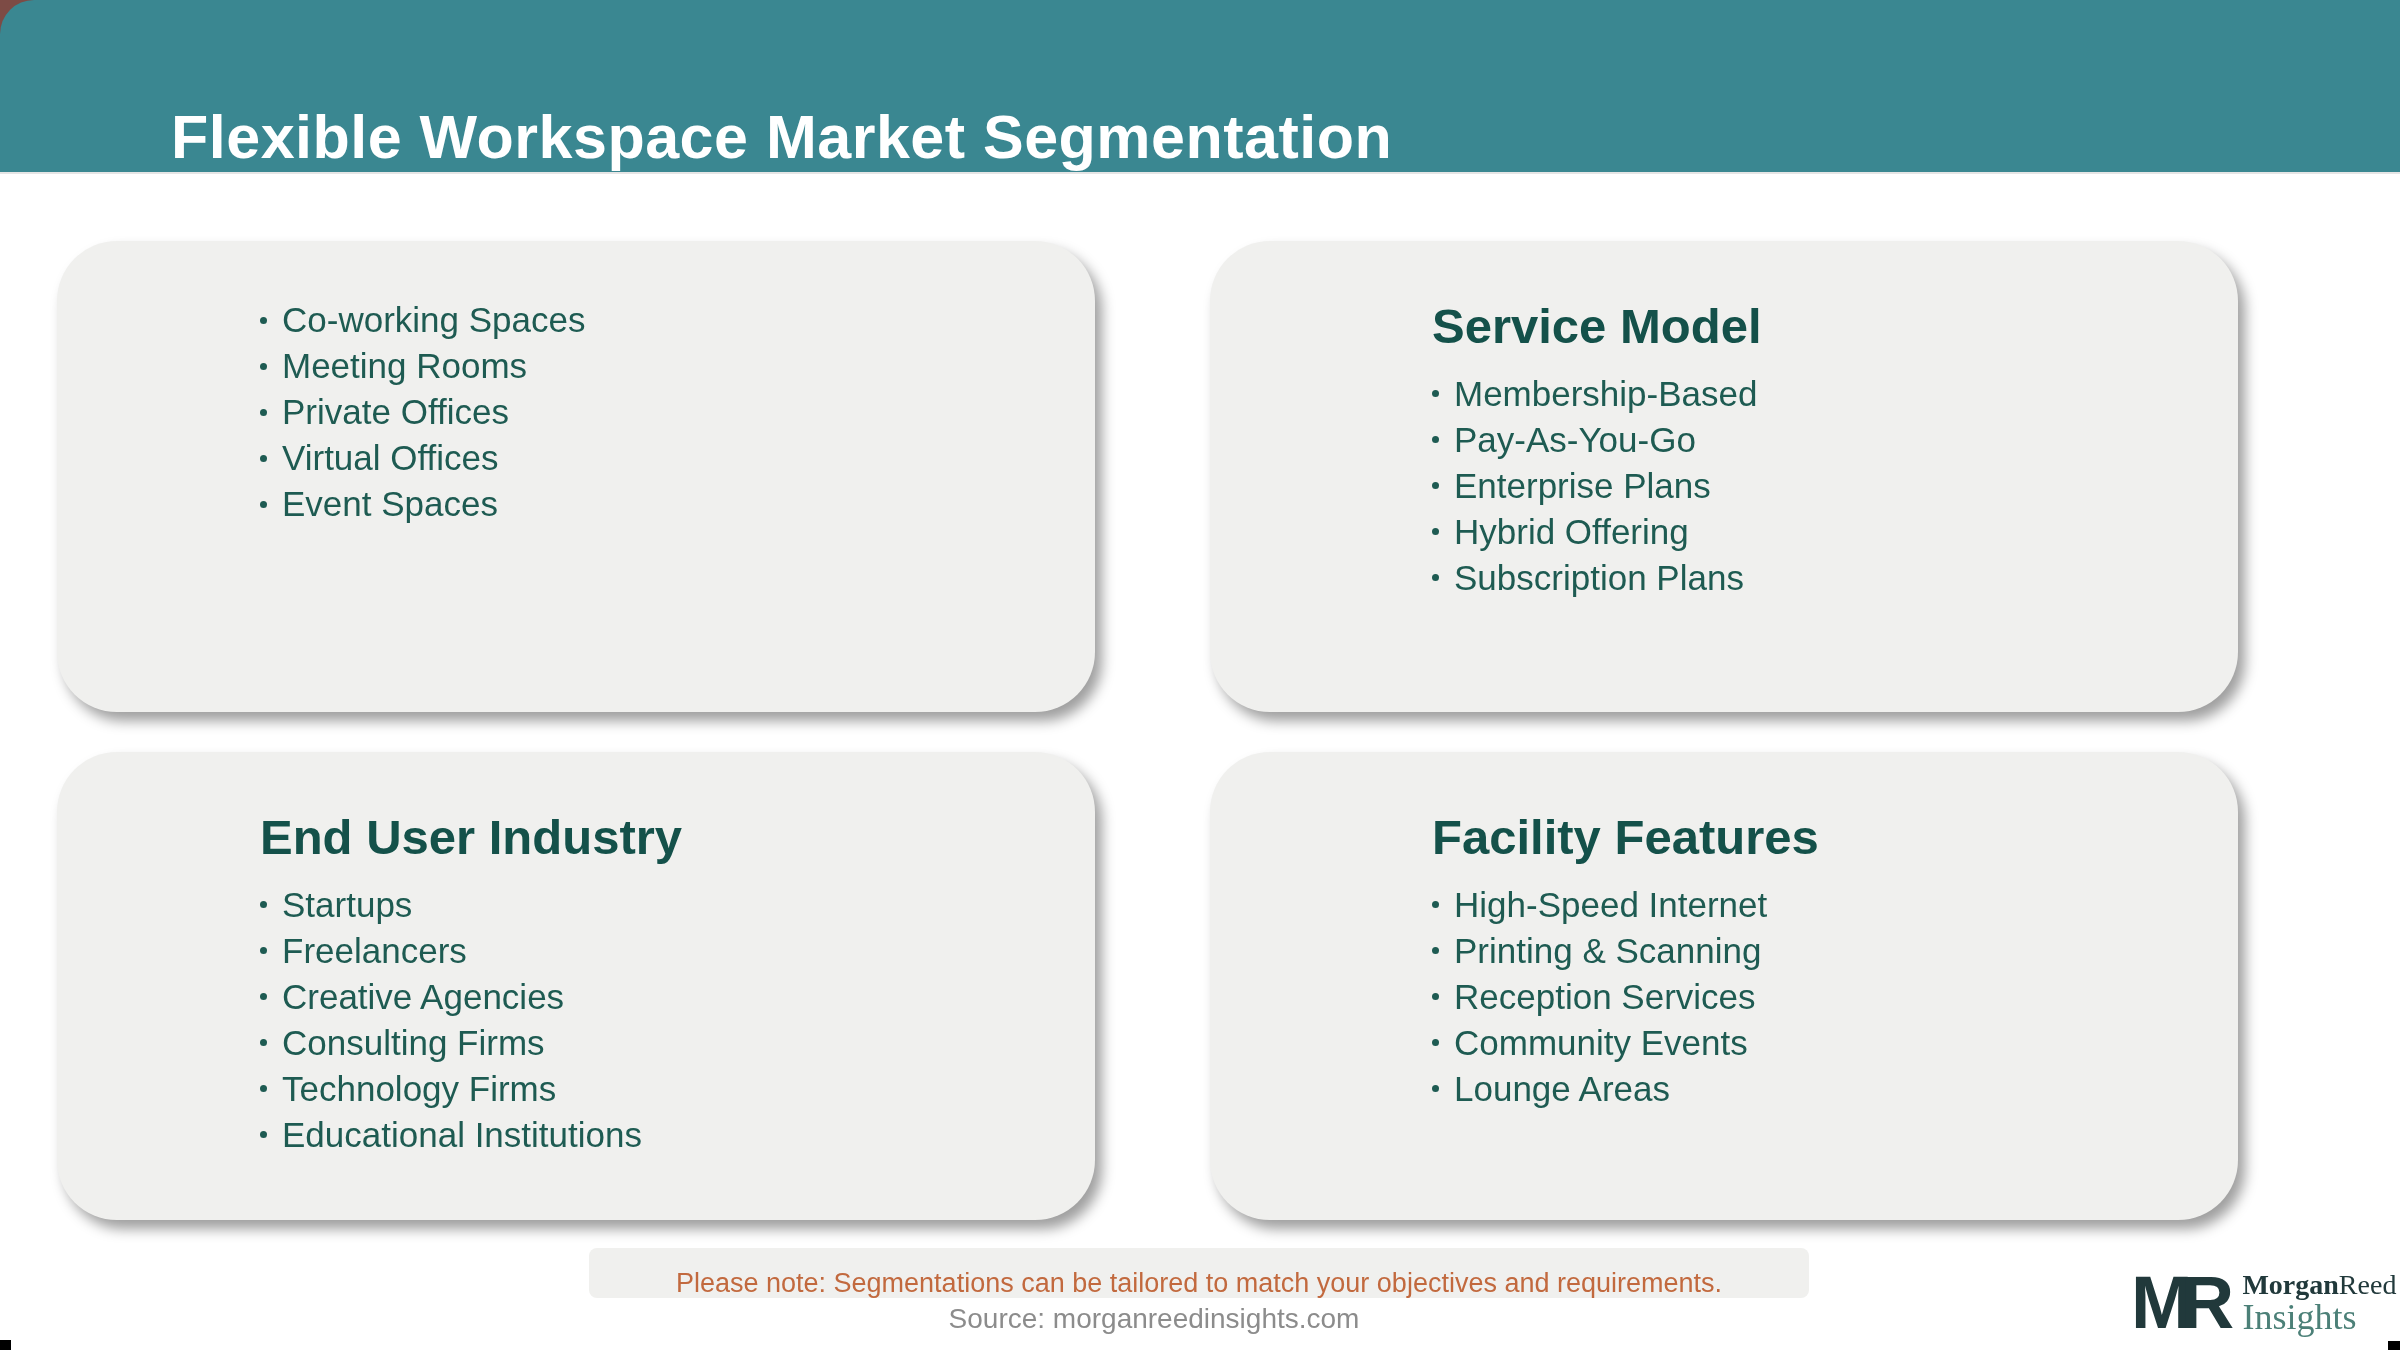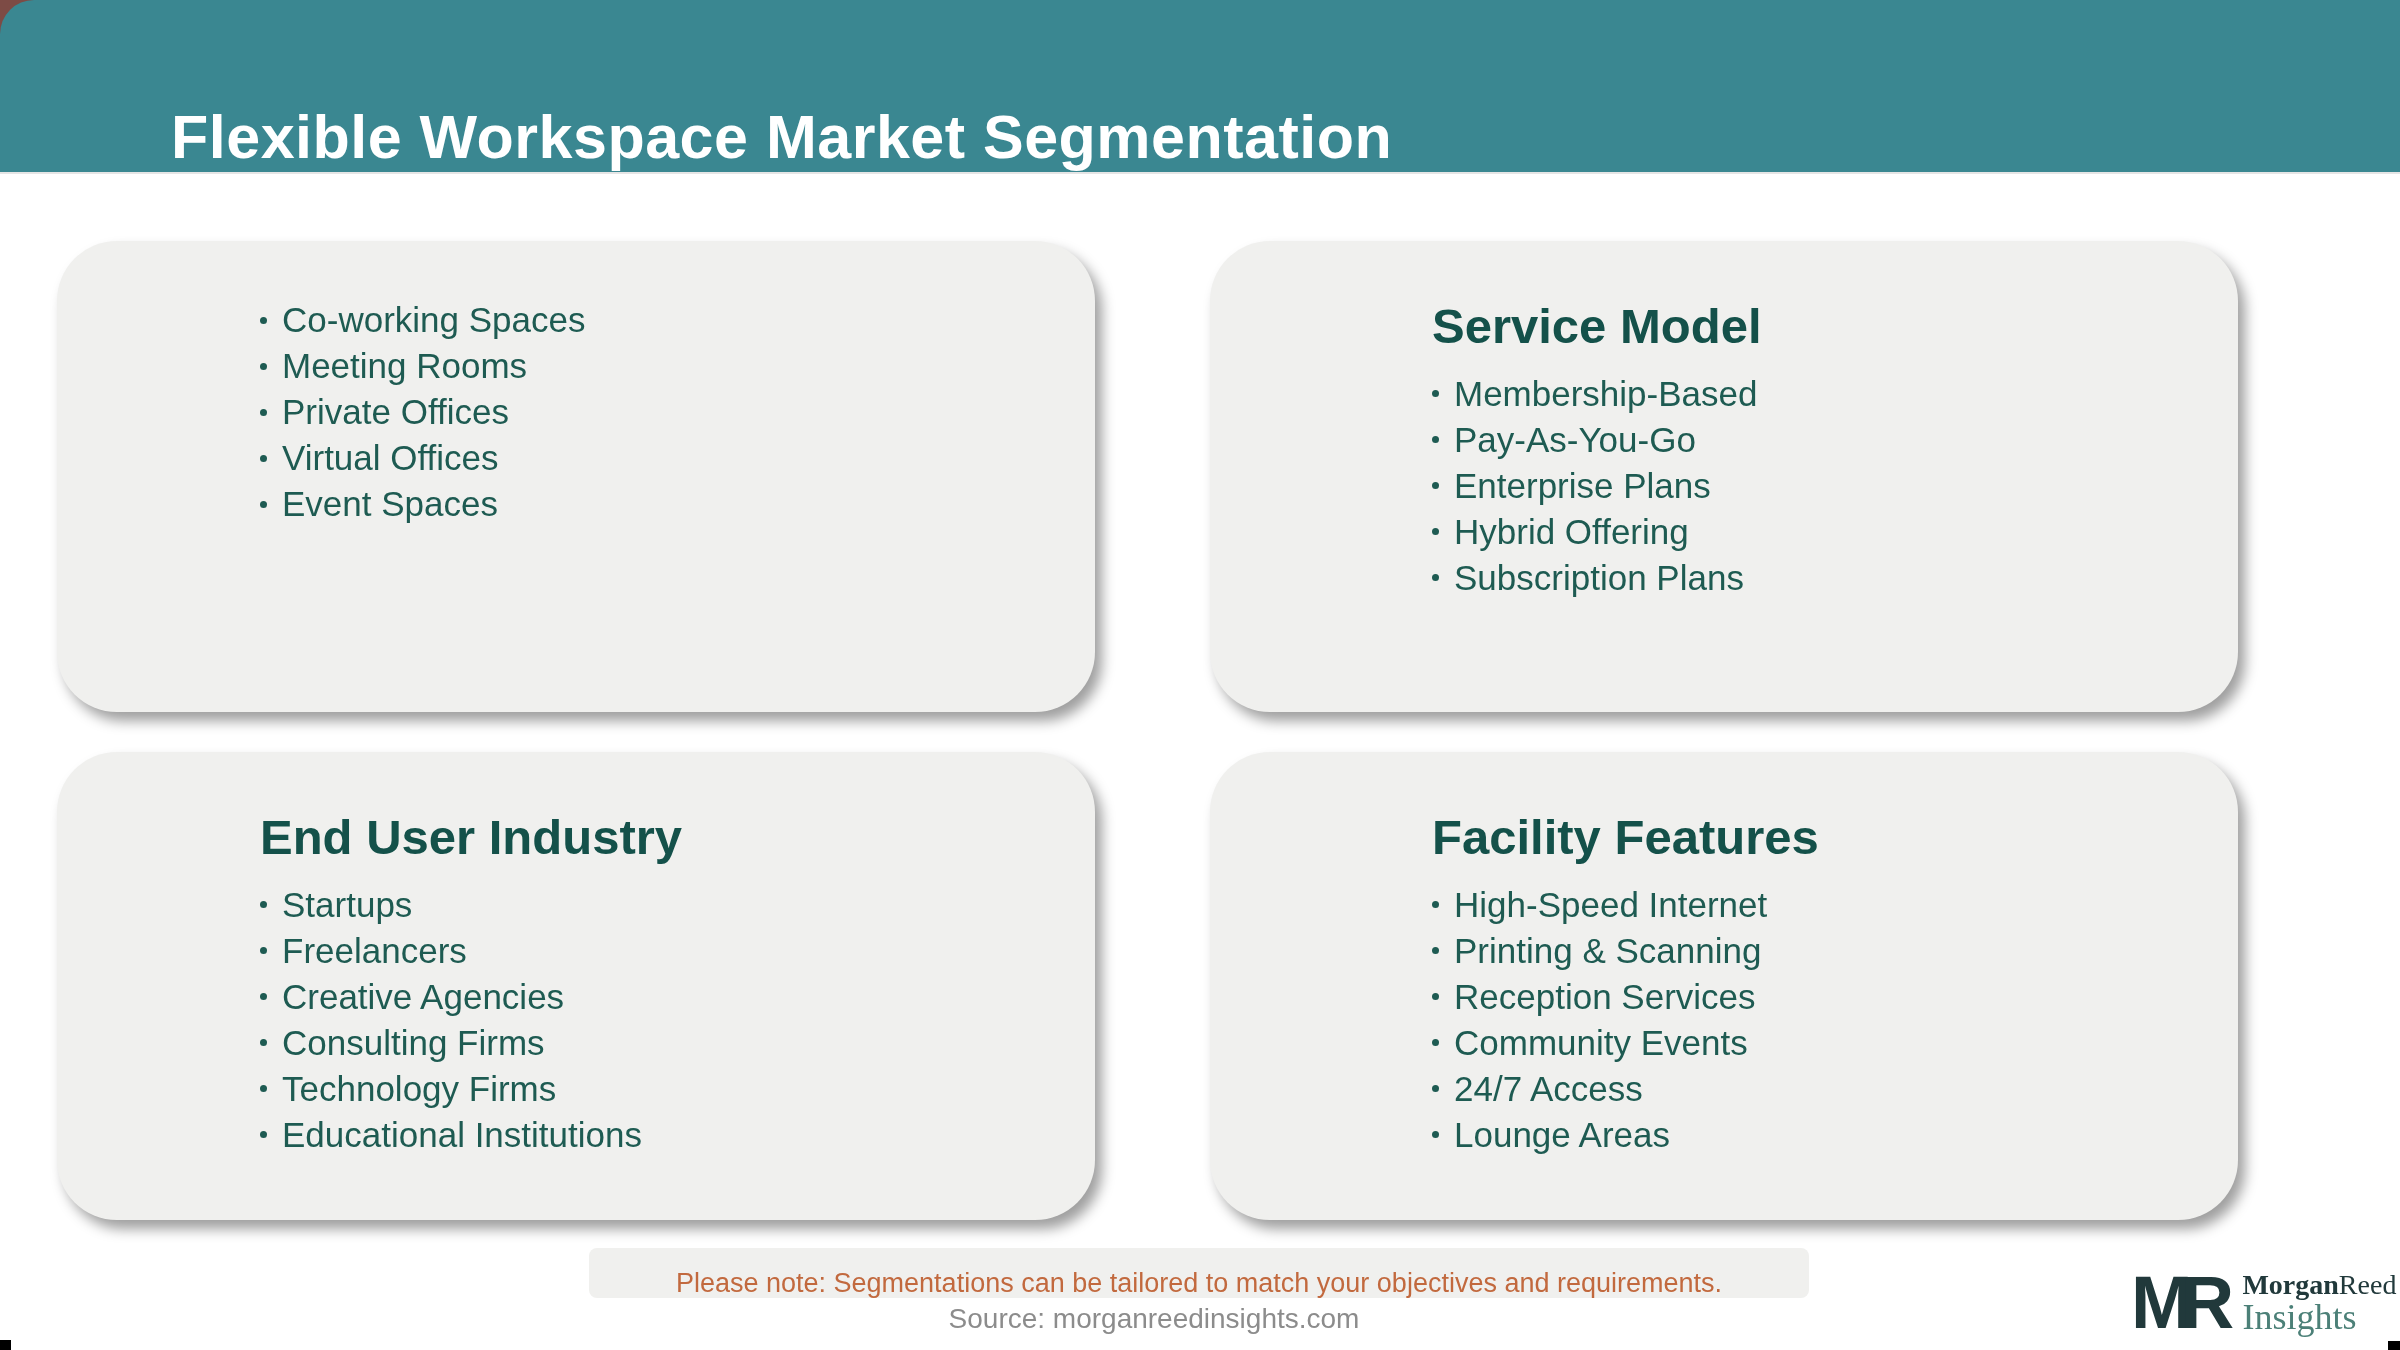--- a/index.html
+++ b/index.html
@@ -215,24 +215,20 @@
     <li>
         <span class="dot"></span>
         <span>Reception Services</span>
       </li>
     <li>
         <span class="dot"></span>
         <span>Community Events</span>
       </li>
     <li>
         <span class="dot"></span>
-        <span>24/7 Access</span>
-      </li>
-    <li>
-        <span class="dot"></span>
         <span>Lounge Areas</span>
       </li>
   </ul>
 </section>
 
 <div class="note-bar">
   <span class="note-text">Please note: Segmentations can be tailored to match your objectives and requirements.</span>
 </div>
 
 <div class="source-line">Source: morganreedinsights.com</div>

